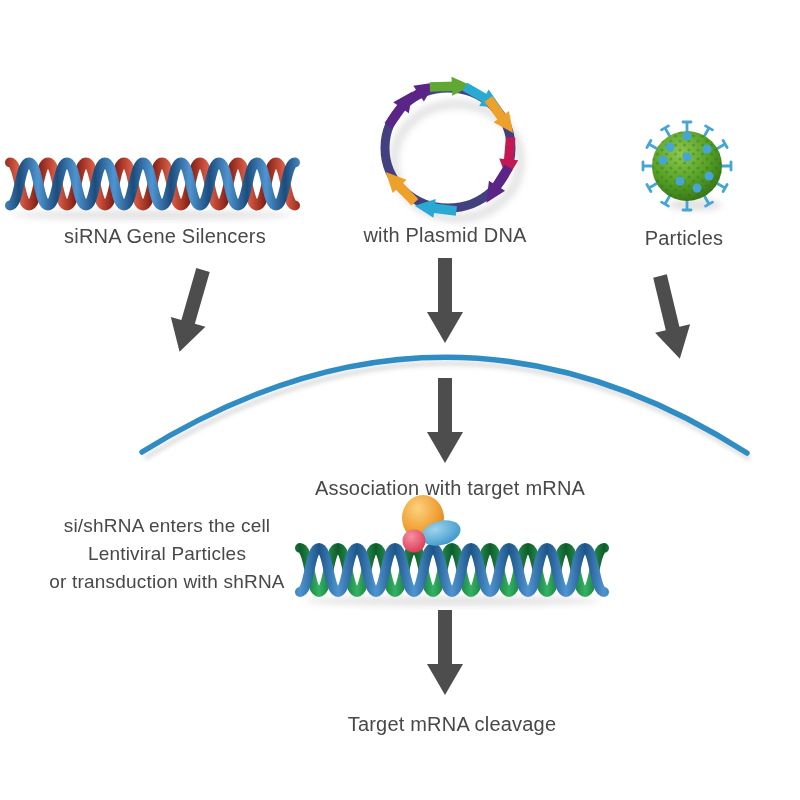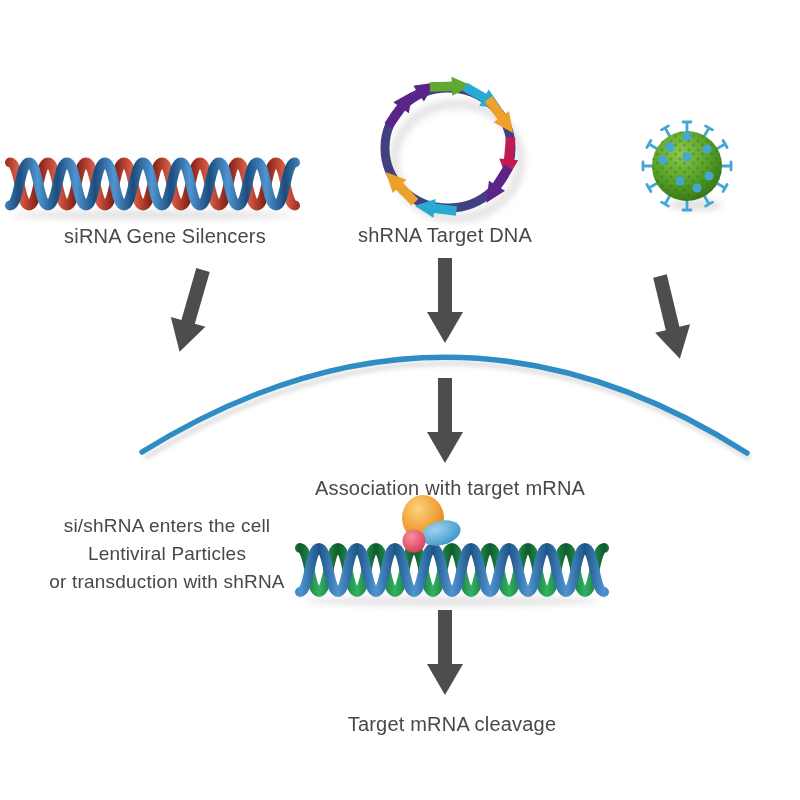--- a/index.html
+++ b/index.html
@@ -174,23 +174,24 @@
       <ellipse cx="423" cy="518" rx="21" ry="23" fill="url(#orangeGrad)"></ellipse>
       <ellipse cx="441" cy="533" rx="20" ry="12" transform="rotate(-15 441 533)" fill="url(#beanGrad)"></ellipse>
       <circle cx="414" cy="541" r="11.5" fill="url(#redBallGrad)"></circle>
     </g>
 
     <use href="#bigArrow" transform="translate(445,610)"></use>
   </svg>
 
   <div class="lbl" style="left:15px;top:224px;width:300px;">siRNA Gene Silencers</div>
 
-  <div class="lbl" style="left:295px;top:223px;width:300px;">shRNA Target DNA</div>
+  <div class="lbl" style="left:295px;top:223px;width:300px;">with Plasmid DNA</div>
 
   <div class="lbl" style="left:584px;top:226px;width:200px;">
+    <div>Particles</div>
   </div>
 
   <div class="lbl" style="left:300px;top:476px;width:300px;text-align:center;">Association with target mRNA</div>
 
   <div class="note" style="left:22px;top:512px;width:290px;">
     <div>si/shRNA enters the cell</div>
     <div>Lentiviral Particles</div>
     <div>or transduction with shRNA</div>
   </div>
 

